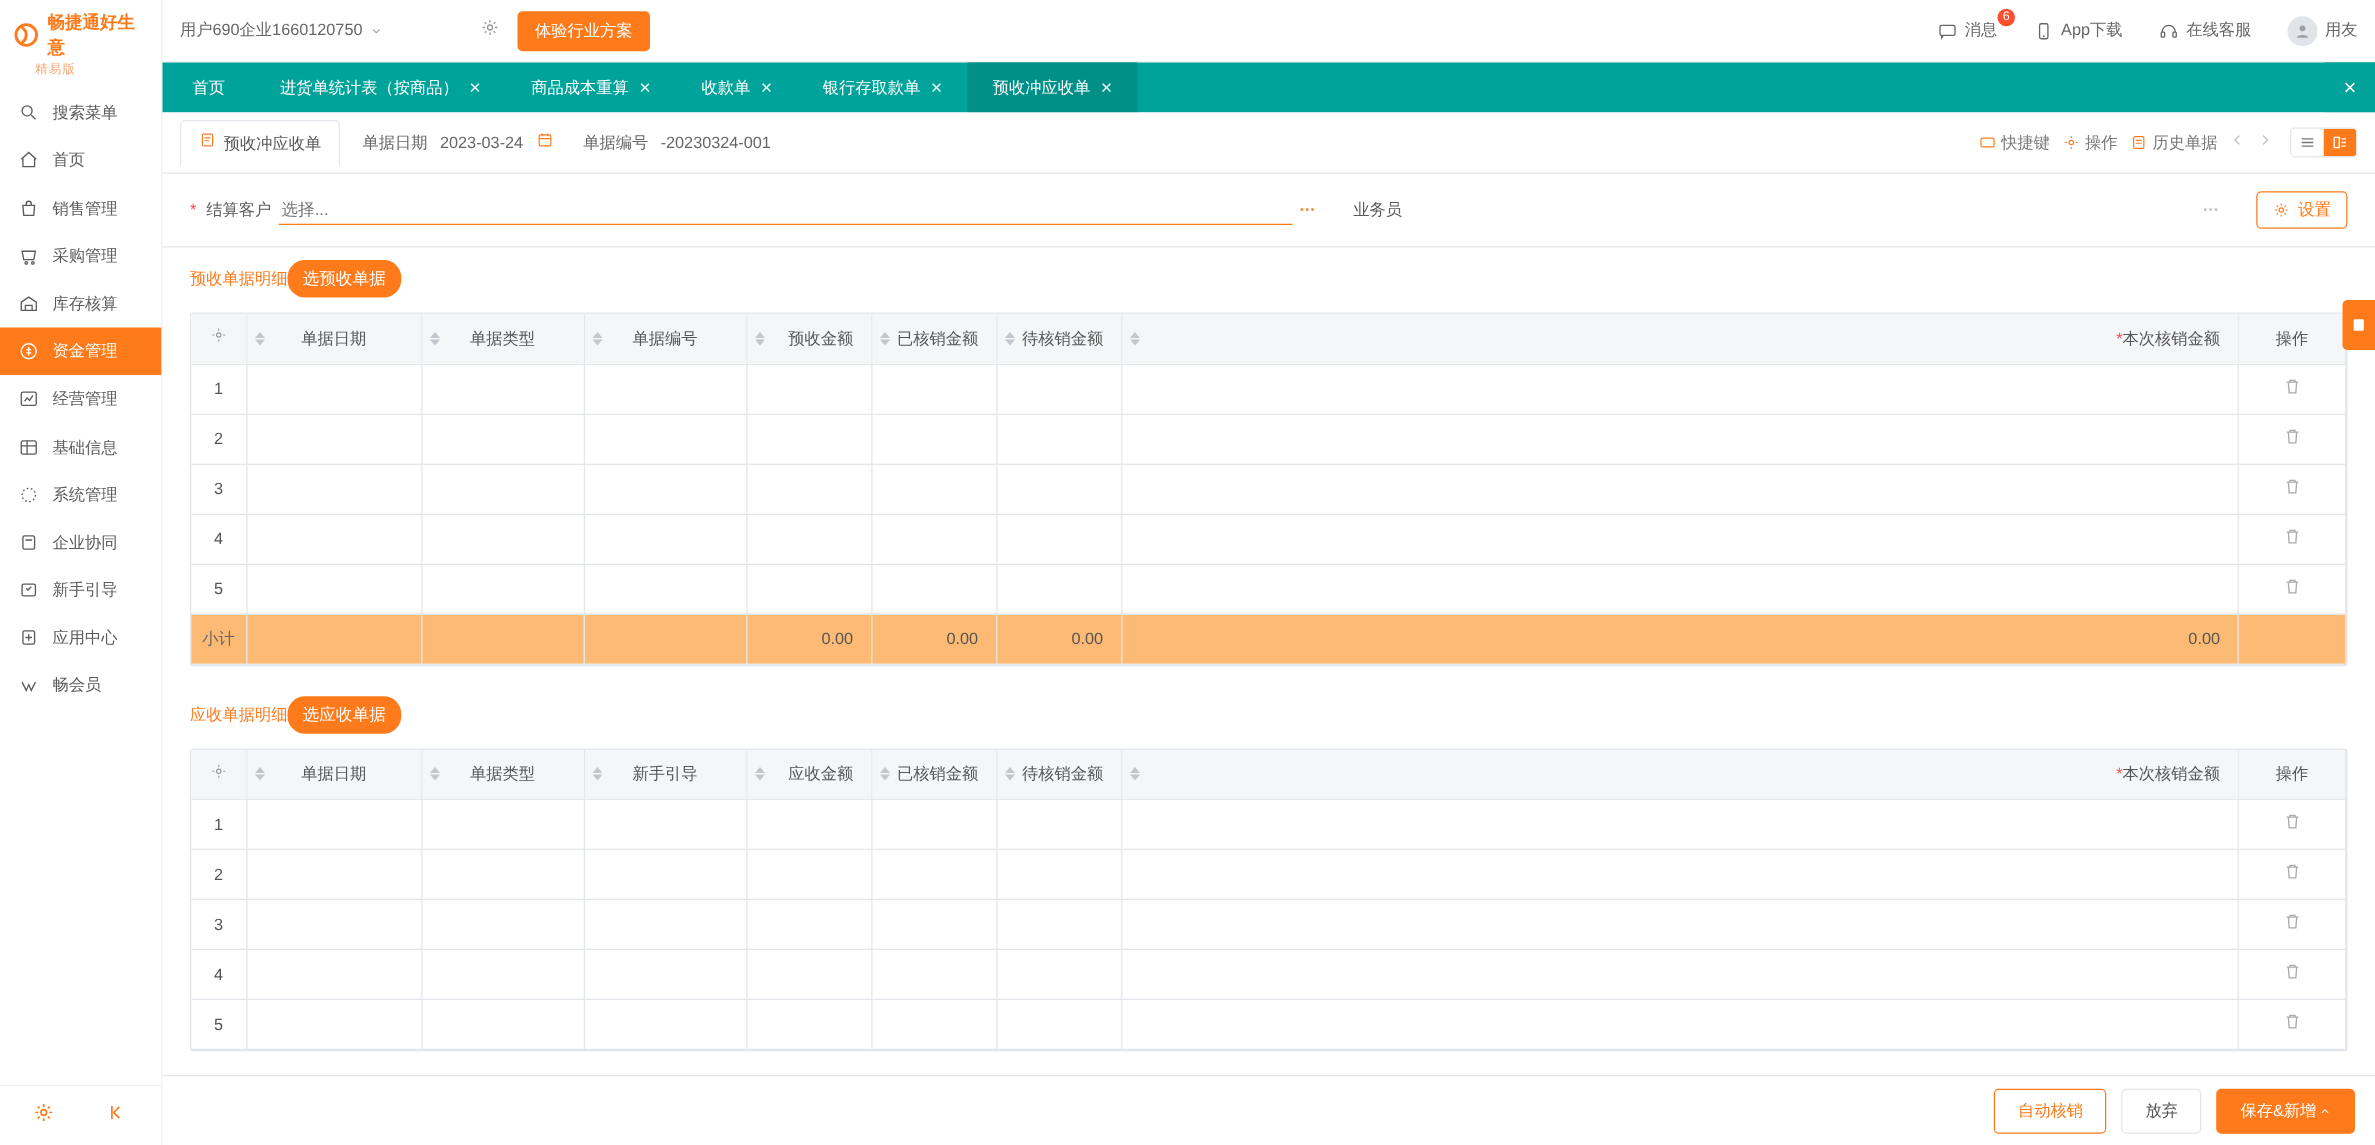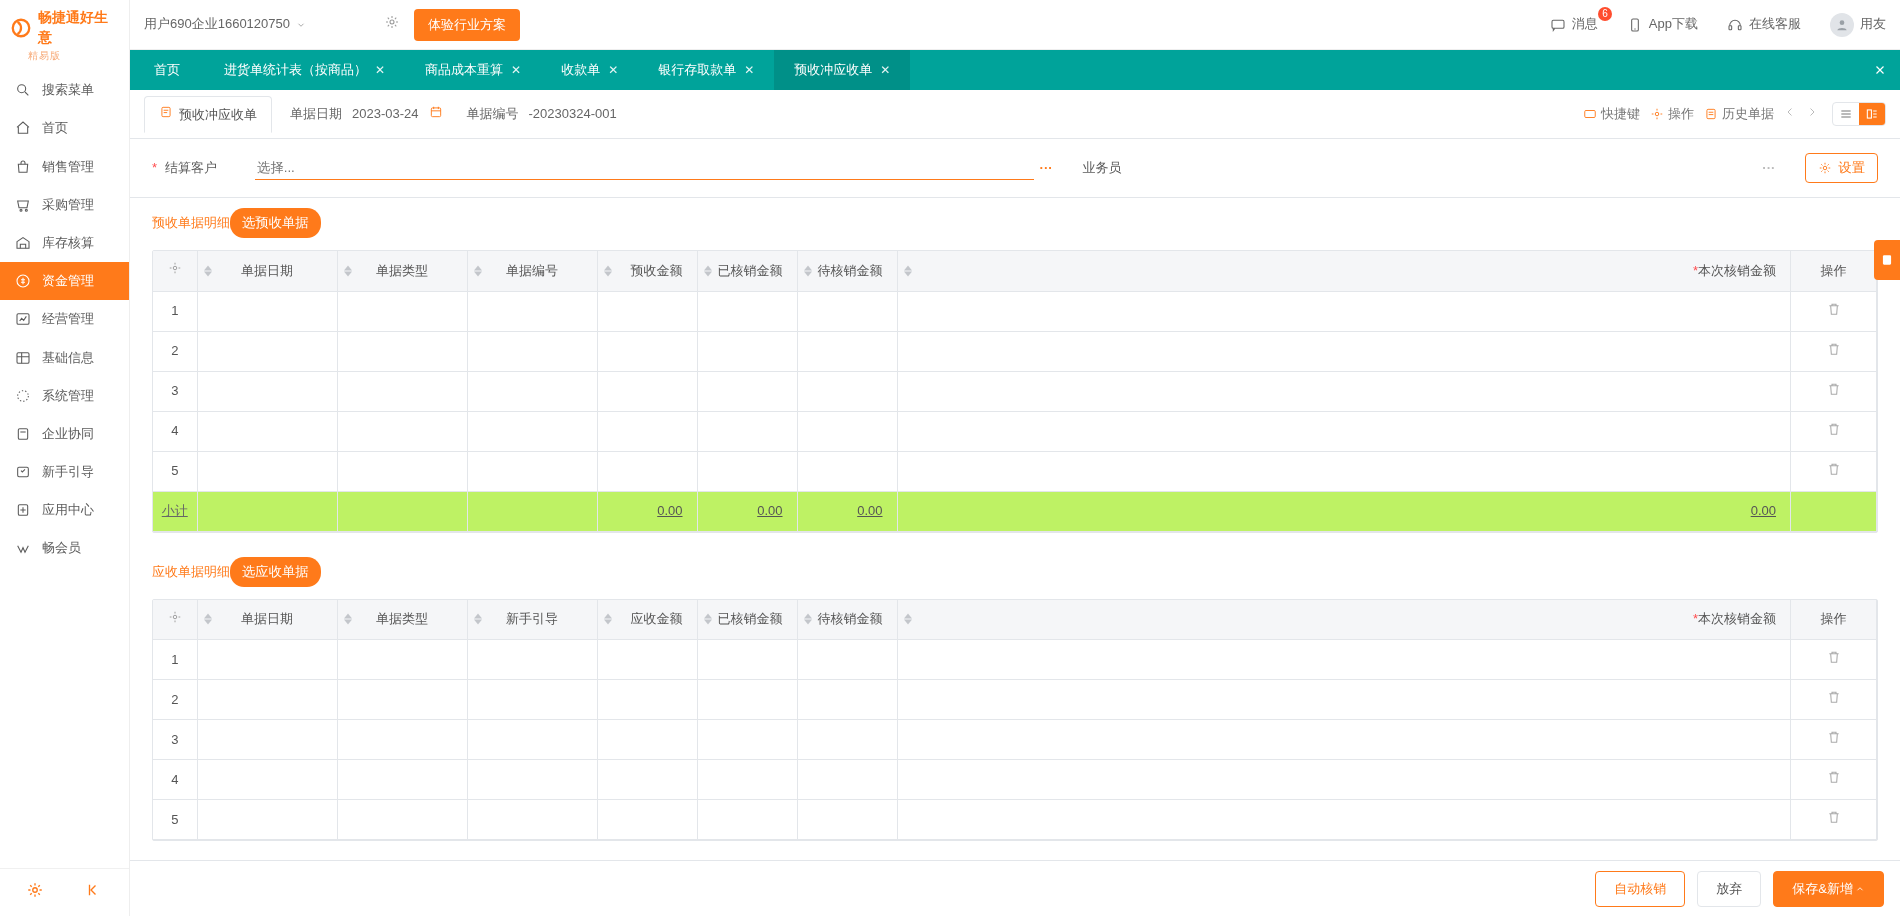--- a/index.html
+++ b/index.html
@@ -64,21 +64,21 @@
   .view-toggle{display:flex;border:1px solid var(--line);border-radius:4px;overflow:hidden;margin-left:4px;}
   .view-toggle span{width:26px;height:22px;display:inline-flex;align-items:center;justify-content:center;cursor:pointer;}
   .view-toggle span.active{background:var(--accent);color:#fff;}
   .view-toggle svg{width:14px;height:14px;stroke:currentColor;fill:none;stroke-width:1.8;}
   
   .form-row{display:flex;align-items:center;gap:30px;padding:14px 22px 14px 22px;border-bottom:1px solid var(--line);}
   .fcell{display:flex;align-items:center;gap:6px;flex:1;min-width:0;}
   .fcell.grow2{flex:1.3}
   .req{color:#ff4d4f;margin-right:2px;}
   .flabel{white-space:nowrap;}
-  .pick{flex:1;border:none;border-bottom:1px solid var(--accent);background:transparent;padding:4px 2px;color:#666;outline:none;margin-left:32px;}
+  .pick{flex:1;border:none;border-bottom:1px solid var(--accent);background:transparent;padding:4px 2px;color:#666;outline:none;}
   .pick.plain{border-bottom:1px solid transparent;}
   .dots{color:var(--accent);font-weight:700;cursor:pointer;}
   .sel-chev svg{width:12px;height:12px;stroke:#bbb;fill:none;stroke-width:2;}
   .setting-btn{border:1px solid var(--accent);color:var(--accent);background:#fff;border-radius:4px;padding:5px 12px;display:flex;align-items:center;gap:6px;cursor:pointer;white-space:nowrap;}
   .setting-btn svg{width:14px;height:14px;stroke:currentColor;fill:none;stroke-width:1.6;}
   
   .section{padding:10px 22px 6px 22px;}
   .section-head{display:flex;align-items:center;justify-content:flex-start;}
   .section-title{color:var(--accent);font-size:13px;}
   .pill{background:var(--accent);color:#fff;border:none;border-radius:14px;padding:6px 12px;cursor:pointer;}
@@ -86,21 +86,21 @@
   .tbl-wrap{margin:6px 22px 0 22px;border:1px solid var(--line);border-radius:2px;background:#fff;}
   table{width:100%;border-collapse:collapse;table-layout:fixed;}
   th,td{border-right:1px solid var(--line);border-bottom:1px solid var(--line);height:40px;padding:0 8px;text-align:center;color:#555;}
   th{background:#f5f6f8;font-weight:500;position:relative;}
   th .sort{position:absolute;left:6px;top:50%;transform:translateY(-50%);display:flex;flex-direction:column;gap:0;color:#c3c6cb;cursor:pointer;}
   th .sort svg{width:8px;height:6px;fill:currentColor;}
   .al-r{text-align:right;padding-right:14px;}
   .op-col{width:86px;}
   .del-ico{color:#aaa;cursor:pointer;}
   .del-ico svg{width:16px;height:16px;fill:none;stroke:currentColor;stroke-width:1.6;}
-  tr.subtotal td{background:#bef264;text-decoration:underline;}
+  tr.subtotal td{background:#fdba74;}
   tr.subtotal td:first-child{color:#666;}
   .gearcell{width:44px;}
   .gearcell svg{width:14px;height:14px;fill:none;stroke:#999;stroke-width:1.6;}
   
   .actionbar{position:absolute;left:0;right:0;bottom:0;height:56px;background:#fff;border-top:1px solid var(--line);display:flex;align-items:center;justify-content:flex-end;gap:12px;padding:0 16px;}
   .btn{border:1px solid var(--line);background:#fff;color:#555;border-radius:4px;padding:8px 18px;cursor:pointer;font-size:13px;}
   .btn.link{border-color:var(--accent);color:var(--accent);}
   .btn.primary{background:var(--accent);color:#fff;border-color:var(--accent);display:flex;align-items:center;gap:2px;}
   .btn.primary svg{width:10px;height:10px;stroke:#fff;fill:none;stroke-width:2;}
   

